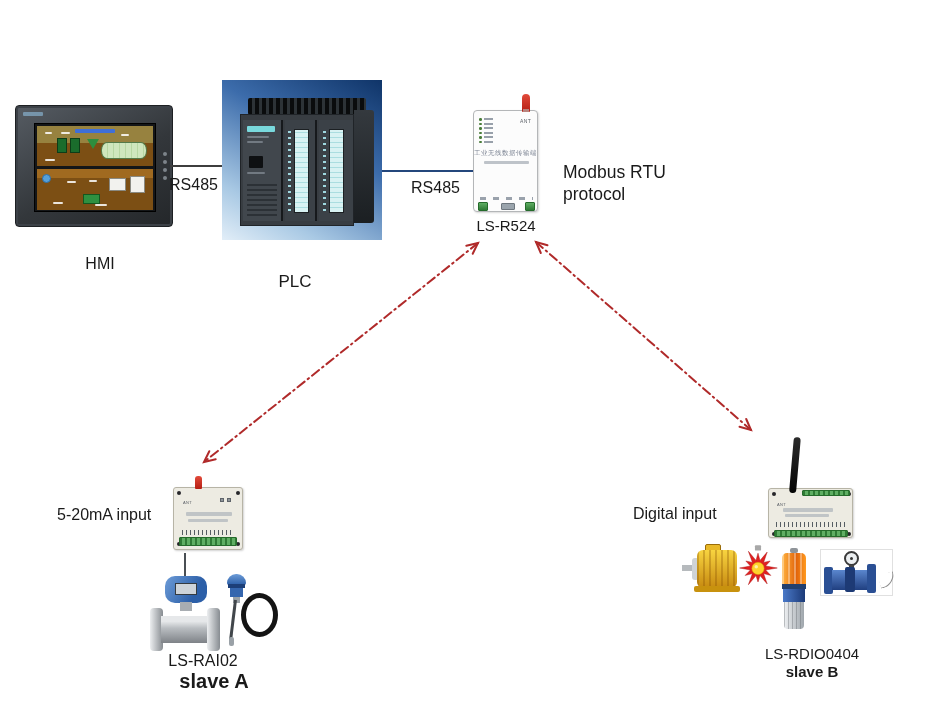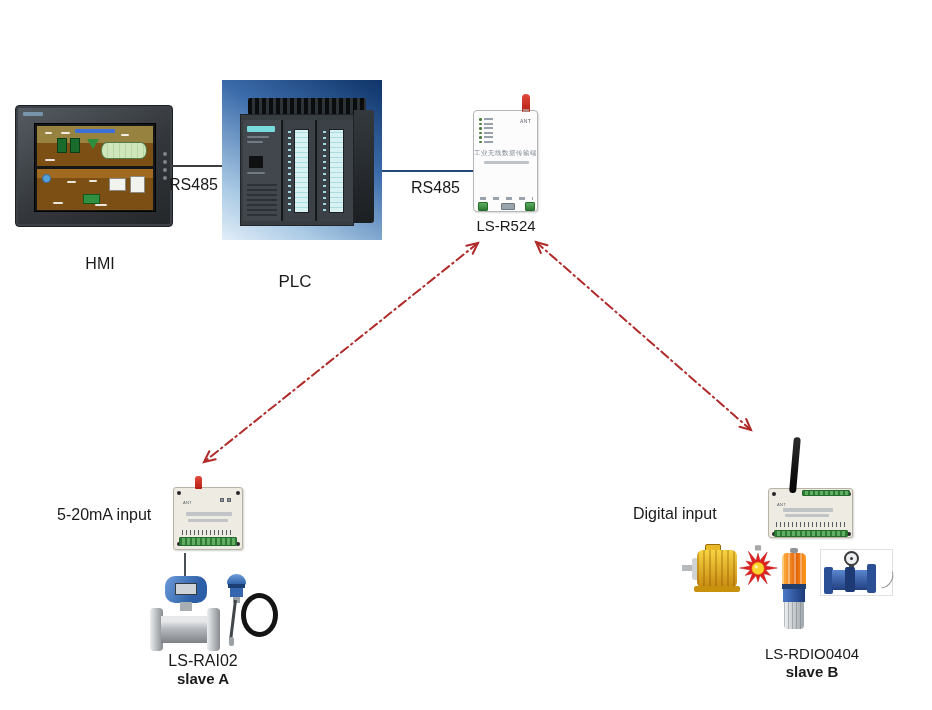--- a/index.html
+++ b/index.html
@@ -196,20 +196,24 @@
       </div>
     <div class="tiny-ant" style="right:6px;top:7px">ANT</div>
     <div class="r524-cn">工业无线数据传输端</div>
     <div class="r524-sub"></div>
     <div class="r524-row"></div>
     <div class="port-g" style="left:4px;top:91px"></div>
     <div class="port-s" style="left:27px;top:92px"></div>
     <div class="port-g" style="left:51px;top:91px"></div>
   </div>
   <div class="lbl ctr" style="left:468px;top:217px;width:76px;font-size:15px">LS-R524</div>
+  <div class="lbl" style="left:563px;top:161px;font-size:17.5px;line-height:22px">
+    <div>Modbus RTU</div>
+    <div>protocol</div>
+  </div>
 
   <svg class="arrows" width="932" height="710" viewBox="0 0 932 710">
     <g stroke="#b02a2a" stroke-width="2" fill="none" stroke-linecap="round">
       <path d="M478,243 L204,462" stroke-dasharray="9 4 1.5 4"></path>
       <path d="M536,242 L751,430" stroke-dasharray="9 4 1.5 4"></path>
       <path d="M466.3,245.8 L478,243 L472.7,253.8"></path>
       <path d="M215.7,459.2 L204,462 L209.3,451.2"></path>
       <path d="M540.8,253 L536,242 L547.5,245.3"></path>
       <path d="M746.2,419 L751,430 L739.5,426.7"></path>
     </g>
@@ -247,21 +251,21 @@
     <div class="lt-dome"></div>
     <div class="lt-band"></div>
     <div class="lt-body"></div>
     <div class="lt-neck"></div>
     <div class="lt-probe"></div>
     <div class="lt-tip"></div>
     <div class="lt-coil"></div>
   </div>
 
   <div class="lbl ctr" style="left:158px;top:652px;width:90px;font-size:16px">LS-RAI02</div>
-  <div class="lbl ctr bold" style="left:158px;top:670px;width:90px;font-size:15px">slave A</div>
+  <div class="lbl ctr bold" style="left:169px;top:670px;width:90px;font-size:20px">slave A</div>
 
   <div class="lbl" style="left:633px;top:505px">Digital input</div>
 
   <div class="rtu" style="left:768px;top:488px;width:85px;height:50px">
     <div class="rdio-ant"></div>
     <div class="screw" style="left:3px;top:3px"></div>
     <div class="screw" style="left:78px;top:3px"></div>
     <div class="screw" style="left:3px;top:43px"></div>
     <div class="screw" style="left:78px;top:43px"></div>
     <div class="terms" style="left:33px;top:1px;width:48px;height:6px"></div>

